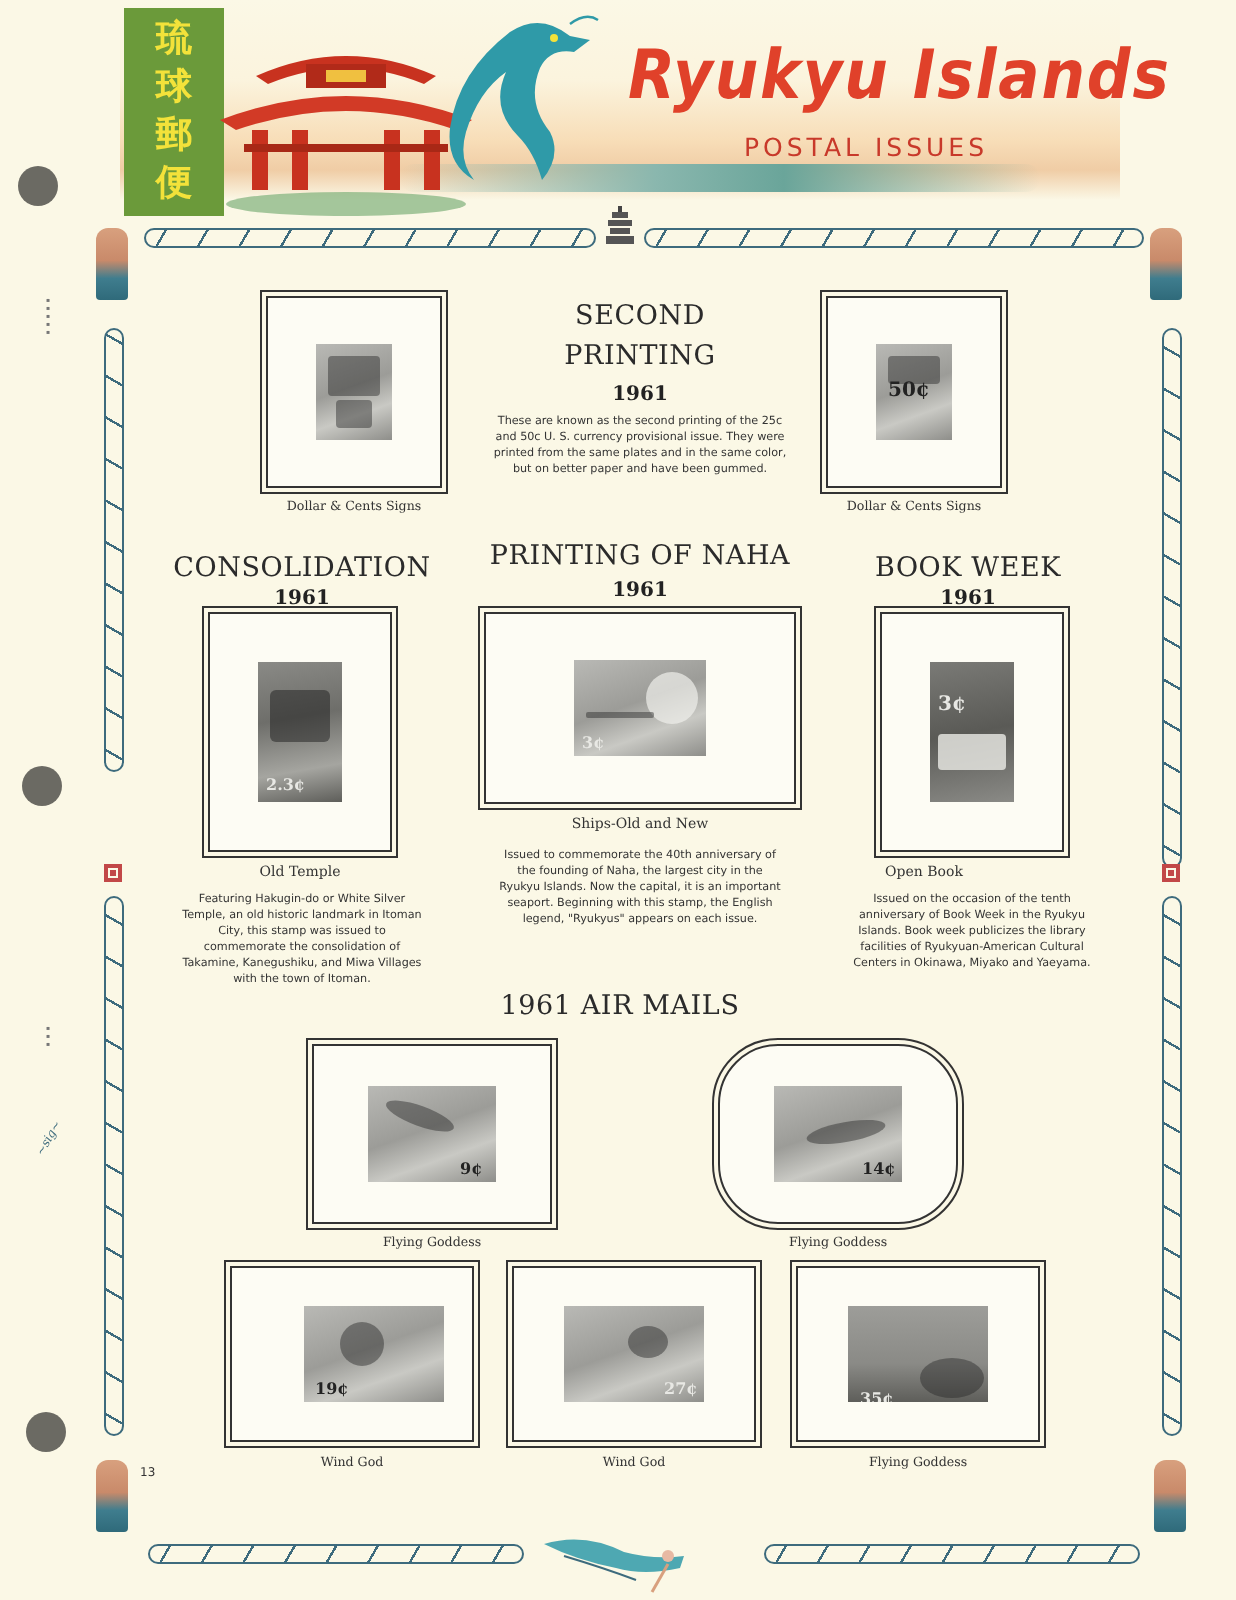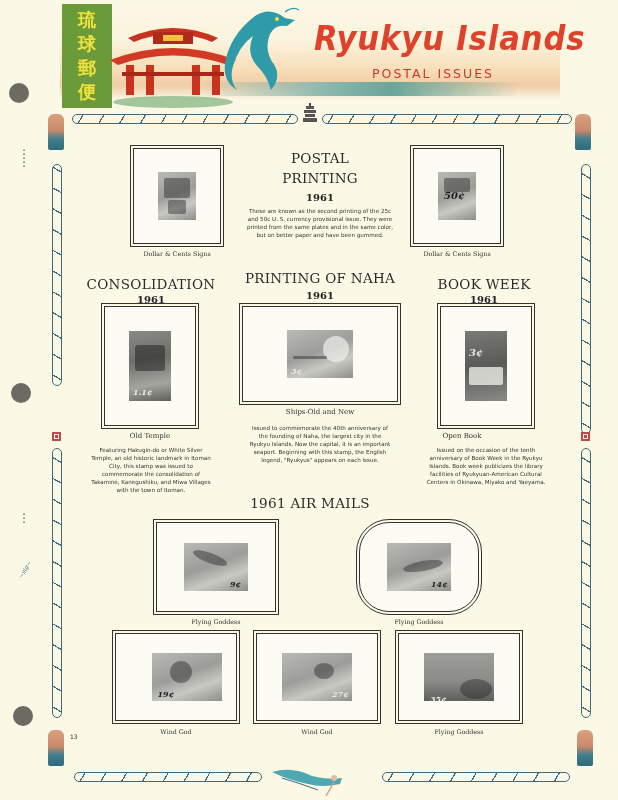--- a/index.html
+++ b/index.html
@@ -102,21 +102,21 @@
       border: 1.6px solid #333;
       outline: 1px solid #333; outline-offset: 2px;
       background: #fdfcf4;
       display: flex; align-items: center; justify-content: center;
     }
     .stamp {
       background: linear-gradient(160deg, #b9b9b5 0%, #9c9c98 45%, #c9c9c4 70%, #8e8e8a 100%);
       position: relative; overflow: hidden;
     }
     .stamp .val {
-      position: absolute; font-family: "DejaVu Serif", serif; font-style: italic;
+      position: absolute; font-family: "DejaVu Serif", serif; 
       font-weight: bold; color: #222; font-size: 8px;
     }
     .stamp .val.light { color: #e8e8e4; }
     .stamp .shape {
       position: absolute; background: rgba(40,40,40,0.45); border-radius: 50%;
     }
 
     .page-num { left: 70px; top: 733px; font-size: 6px; color: #333; }
     .signature {
       left: 24px; top: 560px; width: 20px; height: 28px;
@@ -214,31 +214,31 @@
 <div class="abs caption" style="left:133px; top:250px; width:88px;">Dollar &amp; Cents Signs</div>
 
 <div class="abs frame" style="left:413px; top:148px; width:88px; height:96px;">
   <div class="stamp" style="width:38px; height:48px;">
     <div class="shape" style="left:6px; top:6px; width:26px; height:14px; border-radius:2px;"></div>
     <span class="val" style="left:6px; top:18px; font-size:10px;">50¢</span>
   </div>
 </div>
 <div class="abs caption" style="left:413px; top:250px; width:88px;">Dollar &amp; Cents Signs</div>
 
-<div class="abs sec-title" style="left:230px; top:150px; width:180px;">POSTAL</div>
+<div class="abs sec-title" style="left:230px; top:150px; width:180px;">SECOND</div>
 <div class="abs sec-title" style="left:230px; top:170px; width:180px;">PRINTING</div>
 <div class="abs sec-year" style="left:230px; top:192px; width:180px;">1961</div>
 <div class="abs desc" style="left:246px; top:207px; width:148px;">These are known as the second printing of the 25c and 50c U. S. currency provisional issue. They were printed from the same plates and in the same color, but on better paper and have been gummed.</div>
 
 <div class="abs sec-title" style="left:80px; top:276px; width:142px;">CONSOLIDATION</div>
 <div class="abs sec-year" style="left:80px; top:294px; width:142px;">1961</div>
 <div class="abs frame" style="left:104px; top:306px; width:92px; height:120px;">
   <div class="stamp" style="width:42px; height:70px; background:linear-gradient(170deg,#8a8a86 0%,#6e6e6a 40%,#a5a5a0 75%,#5e5e5a 100%);">
     <div class="shape" style="left:6px; top:14px; width:30px; height:26px; border-radius:3px; background:rgba(30,30,30,0.5);"></div>
-    <span class="val light" style="left:4px; top:56px;">1.1¢</span>
+    <span class="val light" style="left:4px; top:56px;">2.3¢</span>
   </div>
 </div>
 <div class="abs caption" style="left:104px; top:432px; width:92px; font-size:7px;">Old Temple</div>
 <div class="abs desc" style="left:90px; top:446px; width:122px;">Featuring Hakugin-do or White Silver Temple, an old historic landmark in Itoman City, this stamp was issued to commemorate the consolidation of Takamine, Kanegushiku, and Miwa Villages with the town of Itoman.</div>
 
 <div class="abs sec-title" style="left:230px; top:270px; width:180px;">PRINTING OF NAHA</div>
 <div class="abs sec-year" style="left:230px; top:290px; width:180px;">1961</div>
 <div class="abs frame" style="left:242px; top:306px; width:156px; height:96px;">
   <div class="stamp" style="width:66px; height:48px;">
     <div class="shape" style="left:36px; top:6px; width:26px; height:26px; background:rgba(240,240,235,0.7);"></div>

